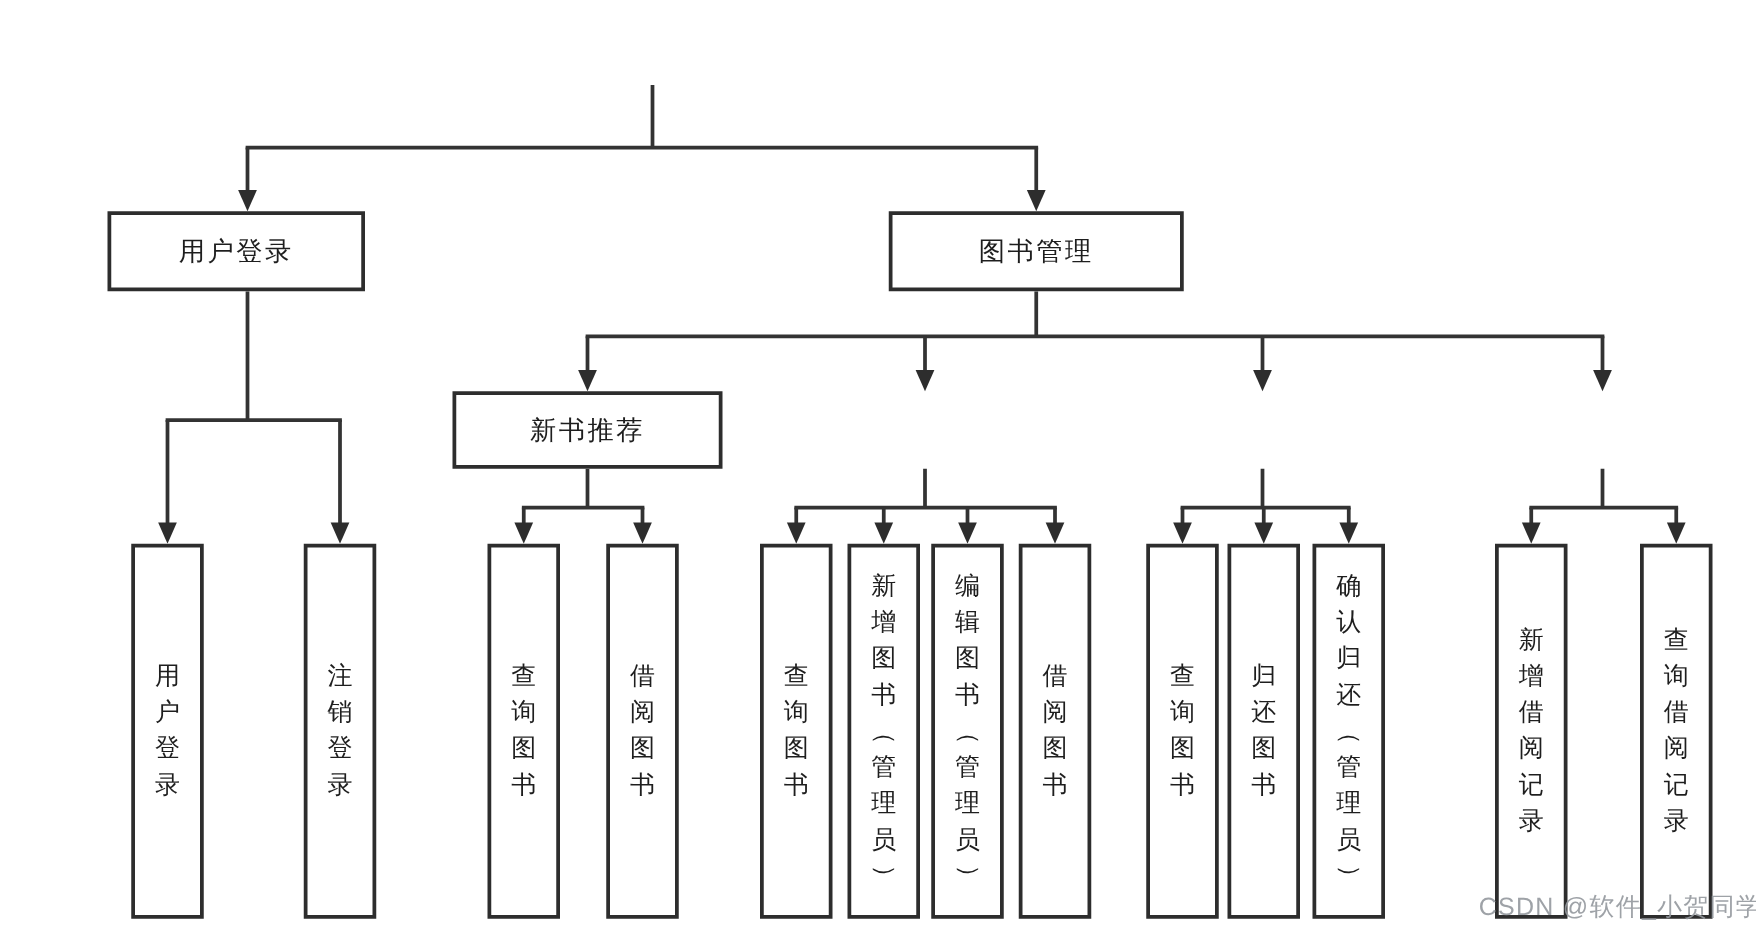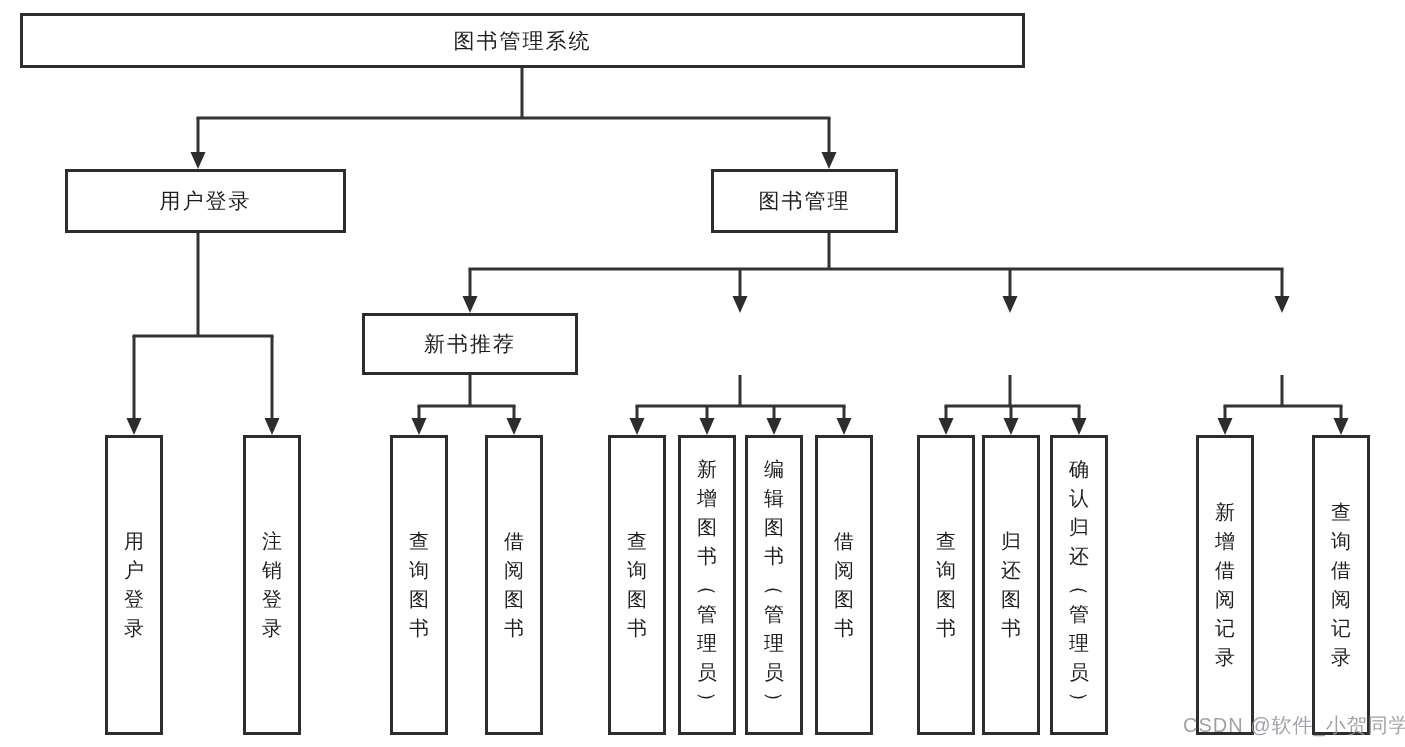--- a/index.html
+++ b/index.html
@@ -117,29 +117,26 @@
       <line x1="1011" y1="406" x2="1011" y2="422" class="line"></line>
       <polygon points="1003.5,418 1018.5,418 1011,435" class="arrowhead"></polygon>
       <line x1="1079" y1="406" x2="1079" y2="422" class="line"></line>
       <polygon points="1071.5,418 1086.5,418 1079,435" class="arrowhead"></polygon>
       <line x1="1225" y1="406" x2="1225" y2="422" class="line"></line>
       <polygon points="1217.5,418 1232.5,418 1225,435" class="arrowhead"></polygon>
       <line x1="1341" y1="406" x2="1341" y2="422" class="line"></line>
       <polygon points="1333.5,418 1348.5,418 1341,435" class="arrowhead"></polygon>
     </svg>
 
-  <div class="box" style="left:20px; top:13px; width:1005px; height:55px;">
-    <span class="hlabel">图书管理系统</span>
-  </div>
-
-  <div class="box" style="left:65px; top:169px; width:281px; height:64px;">
+
+  <div class="box" style="left:86px; top:169px; width:206px; height:64px;">
     <span class="hlabel">用户登录</span>
   </div>
 
-  <div class="box" style="left:711px; top:169px; width:187px; height:64px;">
+  <div class="box" style="left:711px; top:169px; width:236px; height:64px;">
     <span class="hlabel">图书管理</span>
   </div>
 
   <div class="box" style="left:362px; top:313px; width:216px; height:62px;">
     <span class="hlabel">新书推荐</span>
   </div>
 
 
 
 

